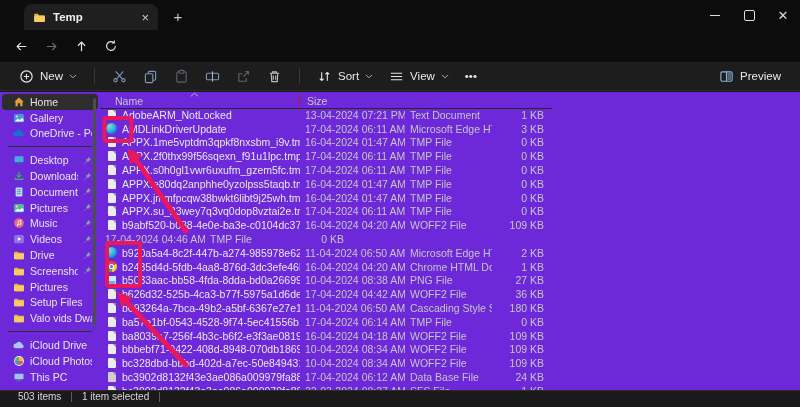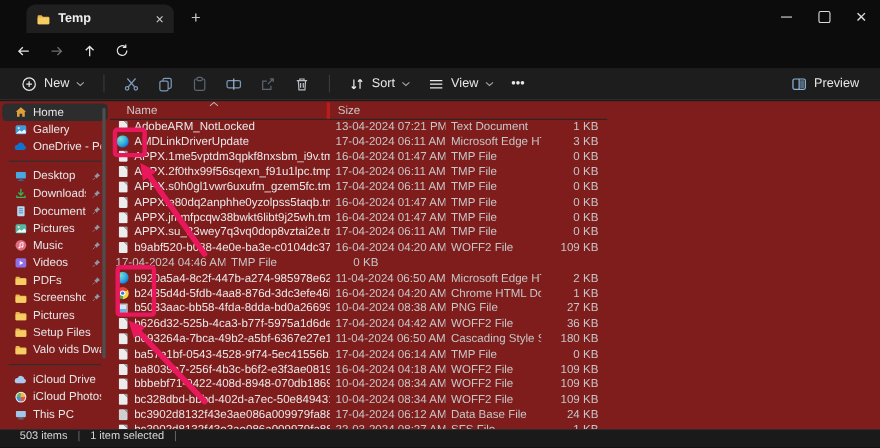--- a/index.html
+++ b/index.html
@@ -29,35 +29,35 @@
              display:flex;align-items:center;padding:0 9px;box-sizing:border-box;font-size:11px;color:#9d9d9d;}
   .searchbar .mag{margin-left:auto;}
   
   .toolbar{position:absolute;top:62px;left:0;right:0;height:29px;background:#1d1d1d;border-bottom:1px solid #2b2b2b;
            display:flex;align-items:center;padding:12px 12px;box-sizing:border-box;gap:2px;}
   .tbtn{display:flex;align-items:center;gap:6px;padding:3px 7px;border-radius:4px;font-size:11.5px;color:#e8e8e8;}
   .tsep{width:1px;height:16px;background:#3a3a3a;margin:0 8px;}
   .caret{color:#a8a8a8;}
   .tbtn-preview{margin-left:auto;}
   
-  .content{position:absolute;top:92px;left:0;right:0;bottom:16px;background:#7f1d1d;}
+  .content{position:absolute;top:92px;left:0;right:0;bottom:16px;background:#6d28d9;}
   .sidebar{position:absolute;left:0;top:0;bottom:0;width:100px;overflow:hidden;padding-top:2px;box-sizing:border-box;}
   .side-item{display:flex;align-items:center;gap:5px;height:15.8px;padding:0 6px 0 10px;font-size:10.5px;
              white-space:nowrap;overflow:hidden;border-radius:4px;margin:0 2px;}
   .side-item.active{background:#2d2d2d;}
   .sicon{flex:none;width:13px;height:13px;display:flex;align-items:center;justify-content:center;}
   .slabel{overflow:hidden;white-space:nowrap;}
   .pin{margin-left:auto;flex:none;display:flex;}
   .side-sep{height:1px;background:#2e2e2e;margin:5px 8px;}
   .side-scroll{position:absolute;left:93px;top:6px;width:3px;height:228px;background:#4e4e4e;border-radius:2px;}
   
   .filepane{position:absolute;left:100px;right:0;top:0;bottom:0;}
   .list-header{position:absolute;top:1px;left:0;right:248px;height:15px;display:flex;font-size:10.5px;color:#c9c9c9;
                border-bottom:1px solid #262626;}
-  .hc{display:flex;align-items:center;border-right:3px solid #b91c1c;box-sizing:border-box;}
+  .hc{display:flex;align-items:center;border-right:1px solid #b91c1c;box-sizing:border-box;}
   .hc-name{width:200px;padding-left:15px;position:relative;}
   .hc-date{width:105px;padding-left:5px;}
   .hc-type{width:87px;padding-left:5px;}
   .hc-size{width:60px;padding-left:7px;border-right:none;}
   .sort-caret{position:absolute;left:90px;top:-1px;}
   .rows{position:absolute;top:16px;left:0;right:0;bottom:0;overflow:hidden;}
   .frow{display:flex;align-items:center;height:13.8px;font-size:10.5px;white-space:nowrap;}
   .cell{overflow:hidden;box-sizing:border-box;}
   .cname{width:200px;display:flex;align-items:center;gap:5px;padding-left:6px;color:#e8e8e8;}
   .nm{overflow:hidden;}
@@ -366,21 +366,21 @@
             </svg>
           </span>
         </div>
         <div class="side-item">
           <span class="sicon">
             <svg viewBox="0 0 16 16" width="12" height="12">
               <path d="M1.5 4.5a1 1 0 0 1 1-1h3.4l1.5 1.6h6.1a1 1 0 0 1 1 1v6.4a1 1 0 0 1-1 1h-11a1 1 0 0 1-1-1Z" fill="#e8b54a"></path>
               <path d="M1.5 6.2h13v6.3a1 1 0 0 1-1 1h-11a1 1 0 0 1-1-1Z" fill="#f6cd63"></path>
             </svg>
           </span>
-          <span class="slabel">PDFs</span>
+          <span class="slabel">Drive</span>
           <span class="pin">
             <svg viewBox="0 0 16 16" width="9" height="9">
               <path d="M9.3 1.8 14.2 6.7 11.2 7.8 9 11.2 4.8 7 8.2 4.8Z" fill="#8f9aa6"></path>
               <path d="M6 10 2.4 13.6" stroke="#8f9aa6" stroke-width="1.3"></path>
             </svg>
           </span>
         </div>
         <div class="side-item">
           <span class="sicon">
             <svg viewBox="0 0 16 16" width="12" height="12">

